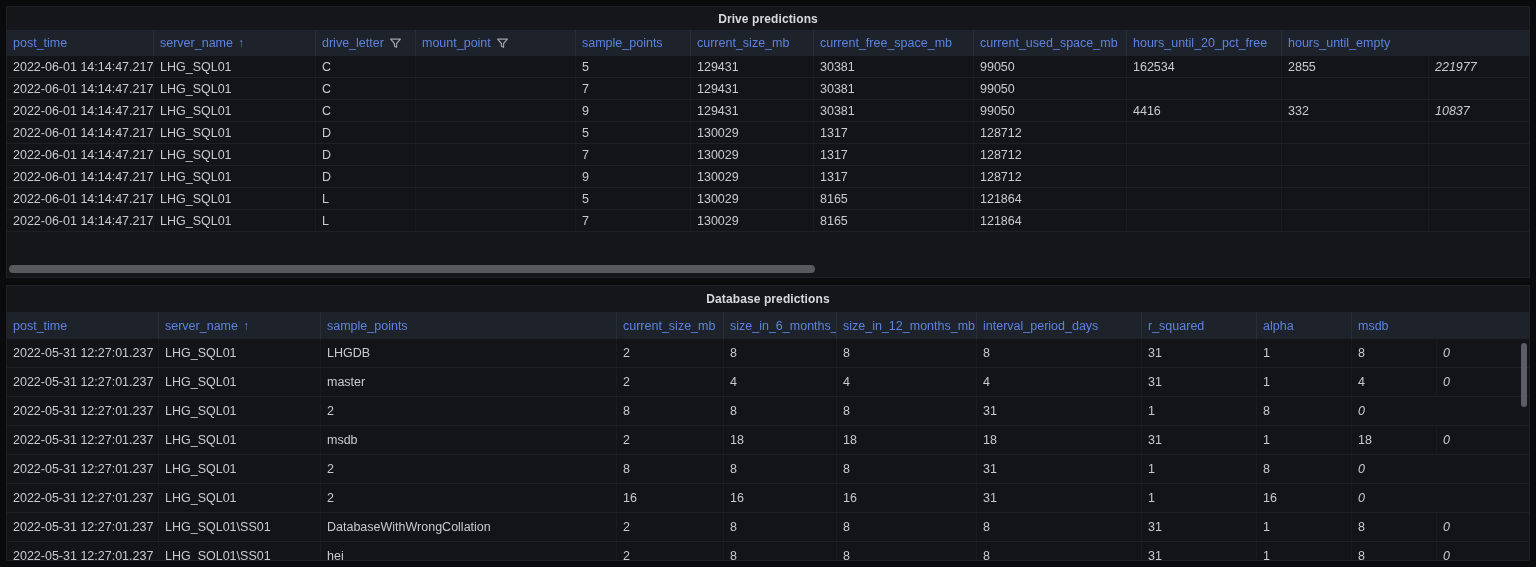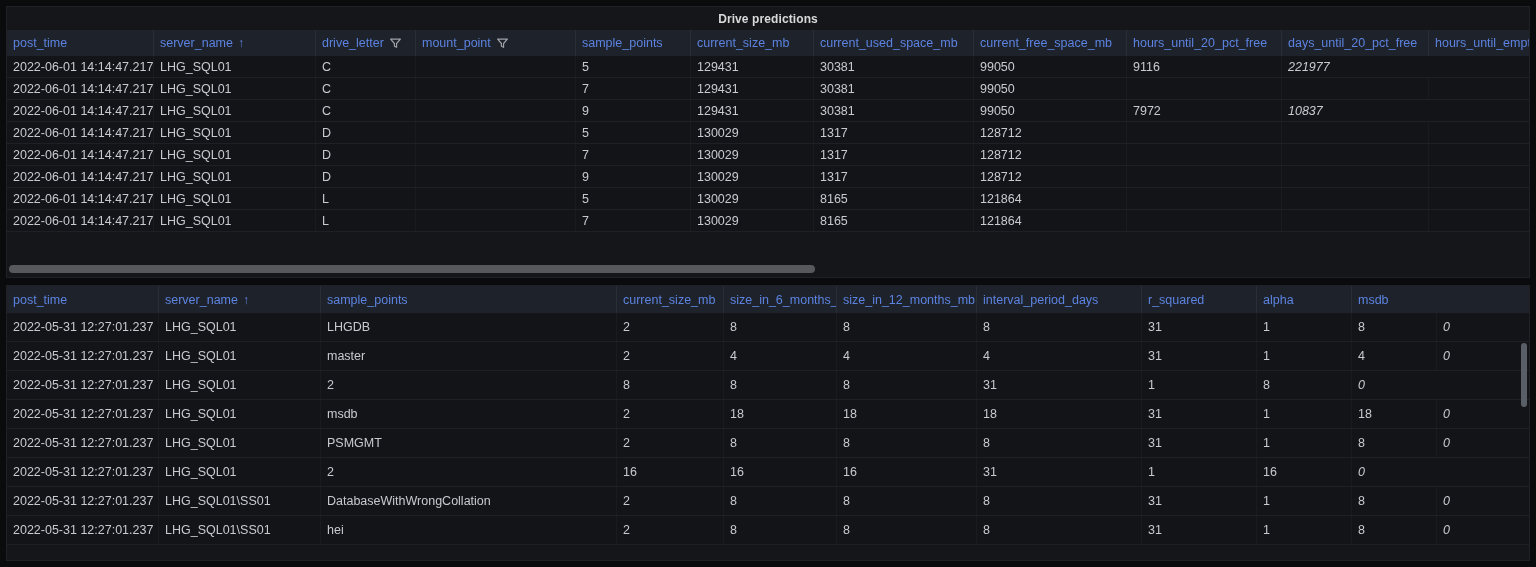--- a/index.html
+++ b/index.html
@@ -70,45 +70,43 @@
               <path d="M3 4h18l-7 8v7l-4-2v-5L3 4z"></path>
             </svg>
           </div>
           <div class="th">
             <span>sample_points</span>
           </div>
           <div class="th">
             <span>current_size_mb</span>
           </div>
           <div class="th">
+            <span>current_free_space_mb</span>
+          </div>
+          <div class="th">
             <span>current_used_space_mb</span>
           </div>
           <div class="th">
-            <span>current_free_space_mb</span>
-          </div>
-          <div class="th">
             <span>hours_until_20_pct_free</span>
-          </div>
-          <div class="th">
-            <span>days_until_20_pct_free</span>
           </div>
           <div class="th">
             <span>hours_until_empty</span>
           </div>
         </div>
         <div class="trow cols-t1">
           <div class="td">2022-06-01 14:14:47.217</div>
           <div class="td">LHG_SQL01</div>
           <div class="td">C</div>
           <div class="td"></div>
           <div class="td">5</div>
           <div class="td">129431</div>
           <div class="td">30381</div>
           <div class="td">99050</div>
-          <div class="td">9116</div>
+          <div class="td">162534</div>
+          <div class="td">2855</div>
           <div class="td">221977</div>
         </div>
         <div class="trow cols-t1">
           <div class="td">2022-06-01 14:14:47.217</div>
           <div class="td">LHG_SQL01</div>
           <div class="td">C</div>
           <div class="td"></div>
           <div class="td">7</div>
           <div class="td">129431</div>
           <div class="td">30381</div>
@@ -119,21 +117,22 @@
         </div>
         <div class="trow cols-t1">
           <div class="td">2022-06-01 14:14:47.217</div>
           <div class="td">LHG_SQL01</div>
           <div class="td">C</div>
           <div class="td"></div>
           <div class="td">9</div>
           <div class="td">129431</div>
           <div class="td">30381</div>
           <div class="td">99050</div>
-          <div class="td">7972</div>
+          <div class="td">4416</div>
+          <div class="td">332</div>
           <div class="td">10837</div>
         </div>
         <div class="trow cols-t1">
           <div class="td">2022-06-01 14:14:47.217</div>
           <div class="td">LHG_SQL01</div>
           <div class="td">D</div>
           <div class="td"></div>
           <div class="td">5</div>
           <div class="td">130029</div>
           <div class="td">1317</div>
@@ -192,20 +191,21 @@
           <div class="td">121864</div>
           <div class="td"></div>
           <div class="td"></div>
           <div class="td"></div>
         </div>
       </div>
     <div class="hscroll-thumb"></div>
   </section>
 
   <section class="panel panel-2">
+    <div class="panel-title">Database predictions</div>
     <div>
         <div class="thead cols-t2">
           <div class="th">
             <span>post_time</span>
           </div>
           <div class="th">
             <span>server_name</span>
             <span class="sort-icon">↑</span>
           </div>
           <div class="th">
@@ -280,21 +280,20 @@
           <div class="td">18</div>
           <div class="td">18</div>
           <div class="td">31</div>
           <div class="td">1</div>
           <div class="td">18</div>
           <div class="td">0</div>
         </div>
         <div class="trow cols-t2">
           <div class="td">2022-05-31 12:27:01.237</div>
           <div class="td">LHG_SQL01</div>
-          <div class="td">PSMGMT</div>
           <div class="td">2</div>
           <div class="td">8</div>
           <div class="td">8</div>
           <div class="td">8</div>
           <div class="td">31</div>
           <div class="td">1</div>
           <div class="td">8</div>
           <div class="td">0</div>
         </div>
         <div class="trow cols-t2">

